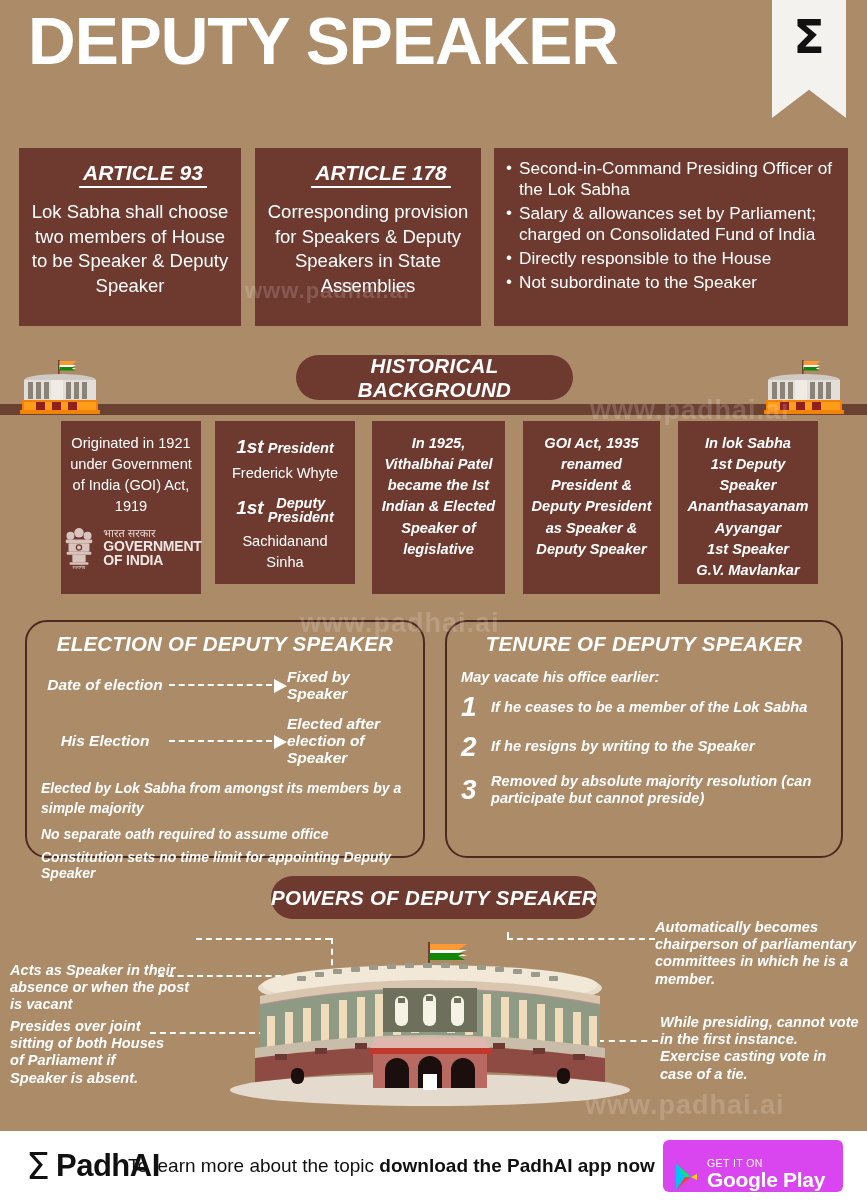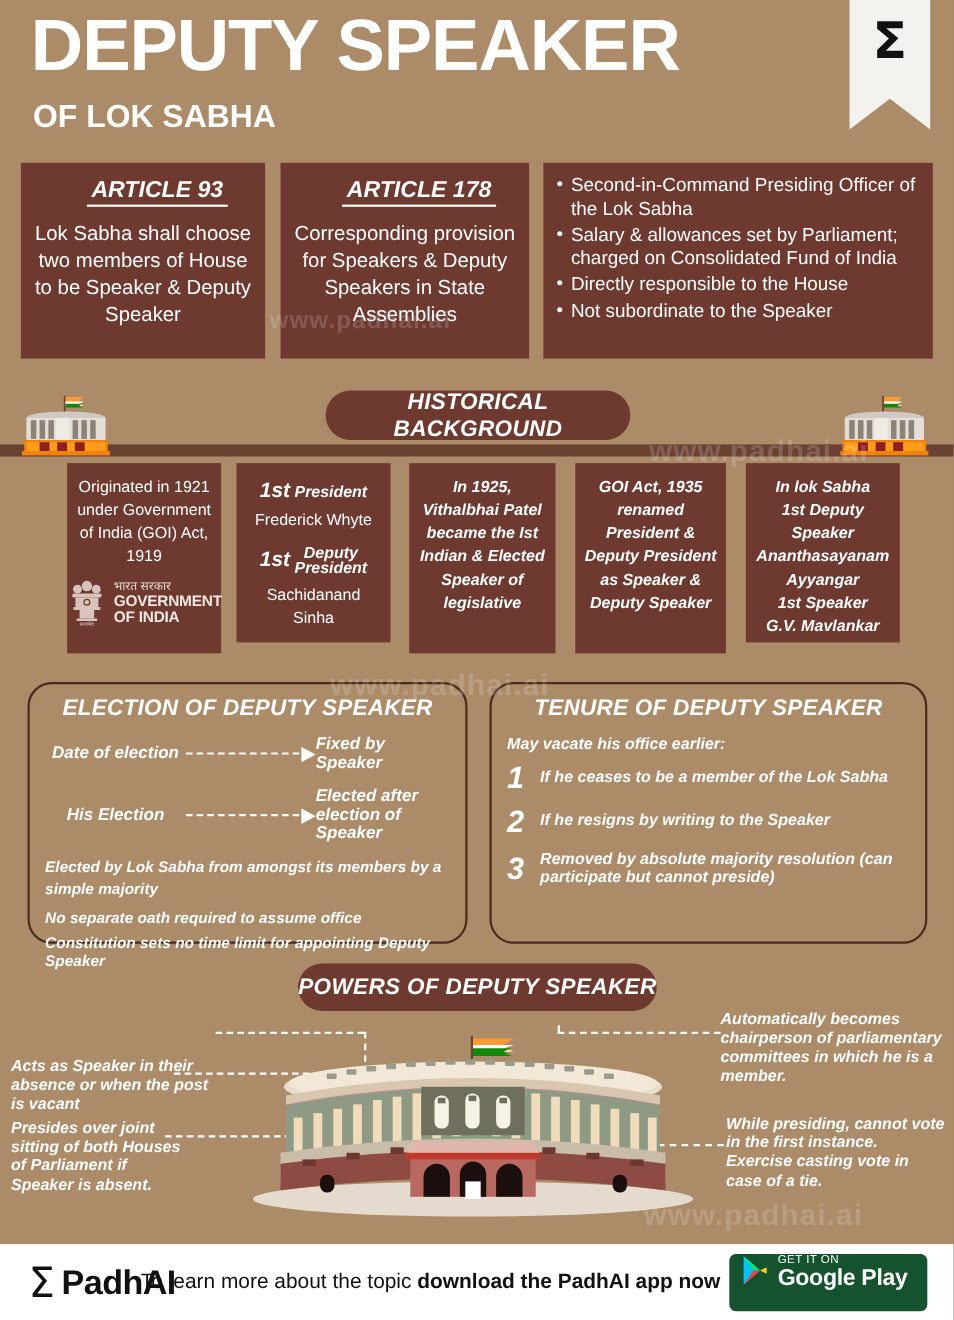--- a/index.html
+++ b/index.html
@@ -145,41 +145,40 @@
     display:flex;align-items:center;
   }
   .brand{display:flex;align-items:center;margin-left:26px;}
   .brand-glyph{
     font-family:"DejaVu Sans", sans-serif;font-size:38px;color:#111;line-height:1;margin-right:6px;
   }
   .brand-name{font-size:31px;font-weight:bold;color:#111;letter-spacing:-.5px;}
   .foot-msg{flex:1;text-align:center;font-size:19px;color:#111;margin-left:-40px;}
   .foot-msg b{font-weight:bold;}
   .gplay{
-    width:180px;height:52px;background:#14532d;border-radius:6px;margin-right:24px;
-    display:flex;align-items:flex-start;padding:0 10px;box-sizing:border-box;color:#fff;
+    width:180px;height:52px;background:#d946ef;border-radius:6px;margin-right:24px;
+    display:flex;align-items:flex-end;padding:0 10px;box-sizing:border-box;color:#fff;
   }
   .gplay .tri{width:26px;height:30px;margin-right:8px;flex:0 0 26px;}
   .gplay .gp-txt{line-height:1.05;}
   .gplay .gp-small{font-size:10.5px;display:block;letter-spacing:.4px;}
   .gplay .gp-big{font-size:21px;font-weight:bold;display:block;letter-spacing:-.3px;}
 
   .wm{
     position:absolute;color:rgba(255,255,255,.17);font-size:27px;font-weight:bold;
     letter-spacing:1px;pointer-events:none;font-family:"Liberation Sans",sans-serif;
   }
 </style>
 </head>
 <body>
 
 <div class="page">
 
   <div class="header">
     <div class="title">DEPUTY SPEAKER</div>
-    <div class="subtitle">OF LOK SABHA</div>
     <div class="ribbon">
       <div class="ribbon-glyph">Σ</div>
     </div>
   </div>
 
   <div class="art-box" id="art93">
     <div class="art-head">ARTICLE 93</div>
     <div class="art-body">Lok Sabha shall choose two members of House to be Speaker &amp; Deputy Speaker</div>
   </div>
 

